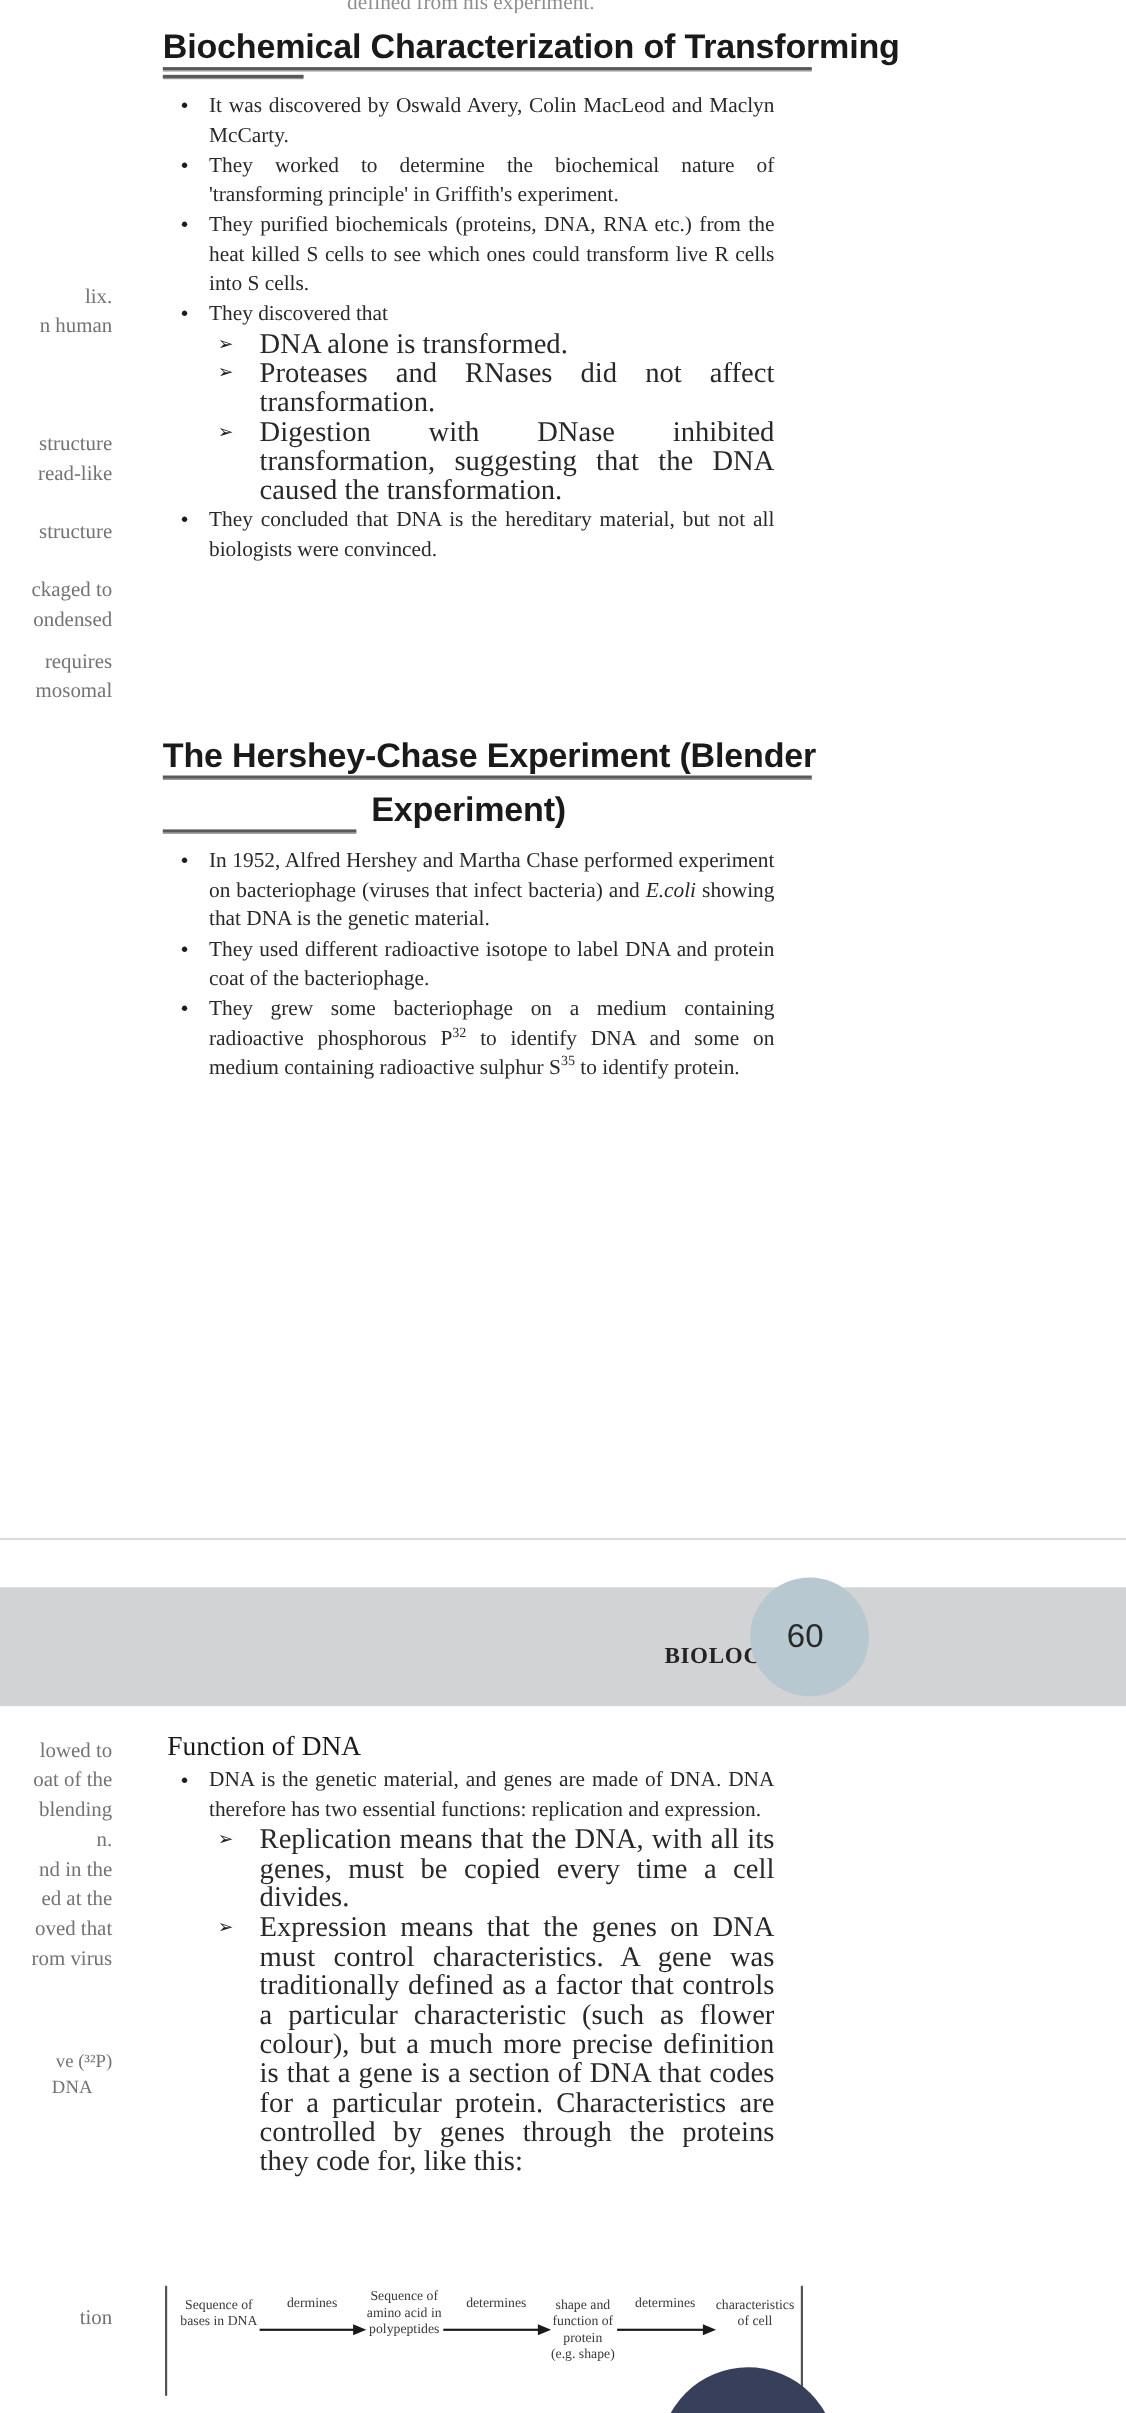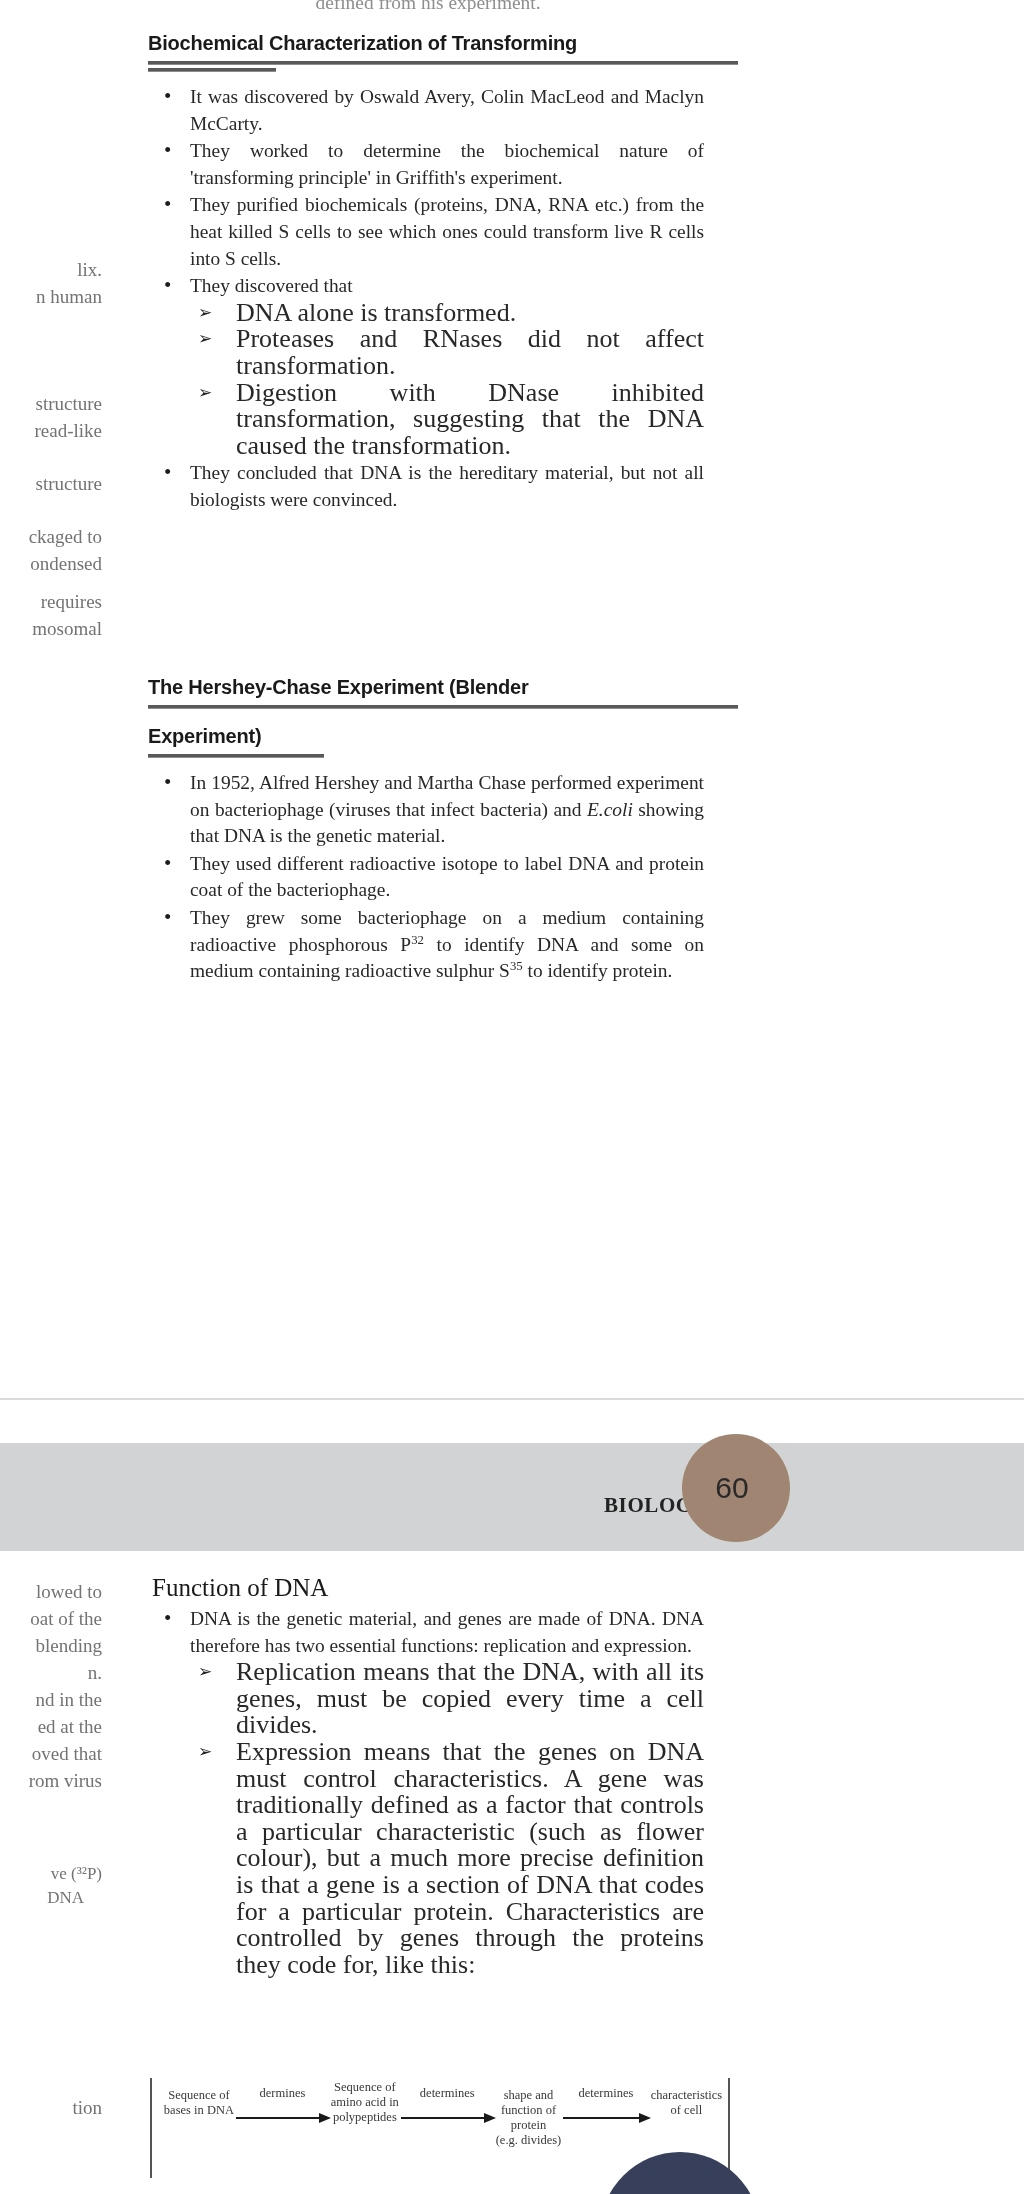--- a/index.html
+++ b/index.html
@@ -35,26 +35,27 @@
   
   .col{
     position:absolute;
     left:148px;
     width:556px;
   }
 
   h2.sec{
     font-family:"Liberation Sans", sans-serif;
     font-weight:bold;
-    font-size:20px;
+    font-size:31px;
     line-height:30px;
     color:#1c1c1c;
     margin:0;
     letter-spacing:-0.2px;
     white-space:nowrap;
+    text-align:center;
   }
   .rule{
     height:0;border-top:3px solid #5a5a5a;
     border-bottom:1px solid #8d8d8d;
     margin-top:3px;
   }
   .rule.short{width:128px;}
   .rule.mid{width:176px;}
   .rule.full{width:590px;}
 
@@ -115,21 +116,21 @@
     position:absolute;
     font-family:"Liberation Serif", serif;
     font-weight:bold;
     font-size:21px;
     letter-spacing:.6px;
     color:#23252b;
     white-space:nowrap;
   }
   .pagebubble{
     position:absolute;
-    background:#f97316;
+    background:#7dd3fc;
     border-radius:50%;
     display:flex;align-items:center;justify-content:center;
     font-family:"Liberation Sans", sans-serif;
     font-size:30px;
     color:#2b2b2b;
     overflow:hidden;
     text-align:right;
   }
   .pagebubble span{ position:relative; left:-4px; }
 
@@ -325,21 +326,21 @@
       <div class="ar">
         <div class="shaft"></div>
           <div class="head"></div>
       </div>
     </div>
 
     <div class="node" style="padding-top:-4px;">
       <div>shape and</div>
       <div>function of</div>
       <div>protein</div>
-      <div>(e.g. divides)</div>
+      <div>(e.g. shape)</div>
     </div>
 
     <div class="arrowgrp" style="width:96px;">
       <span class="lbl">determines</span>
       <div class="ar">
         <div class="shaft"></div>
           <div class="head"></div>
       </div>
     </div>
 

